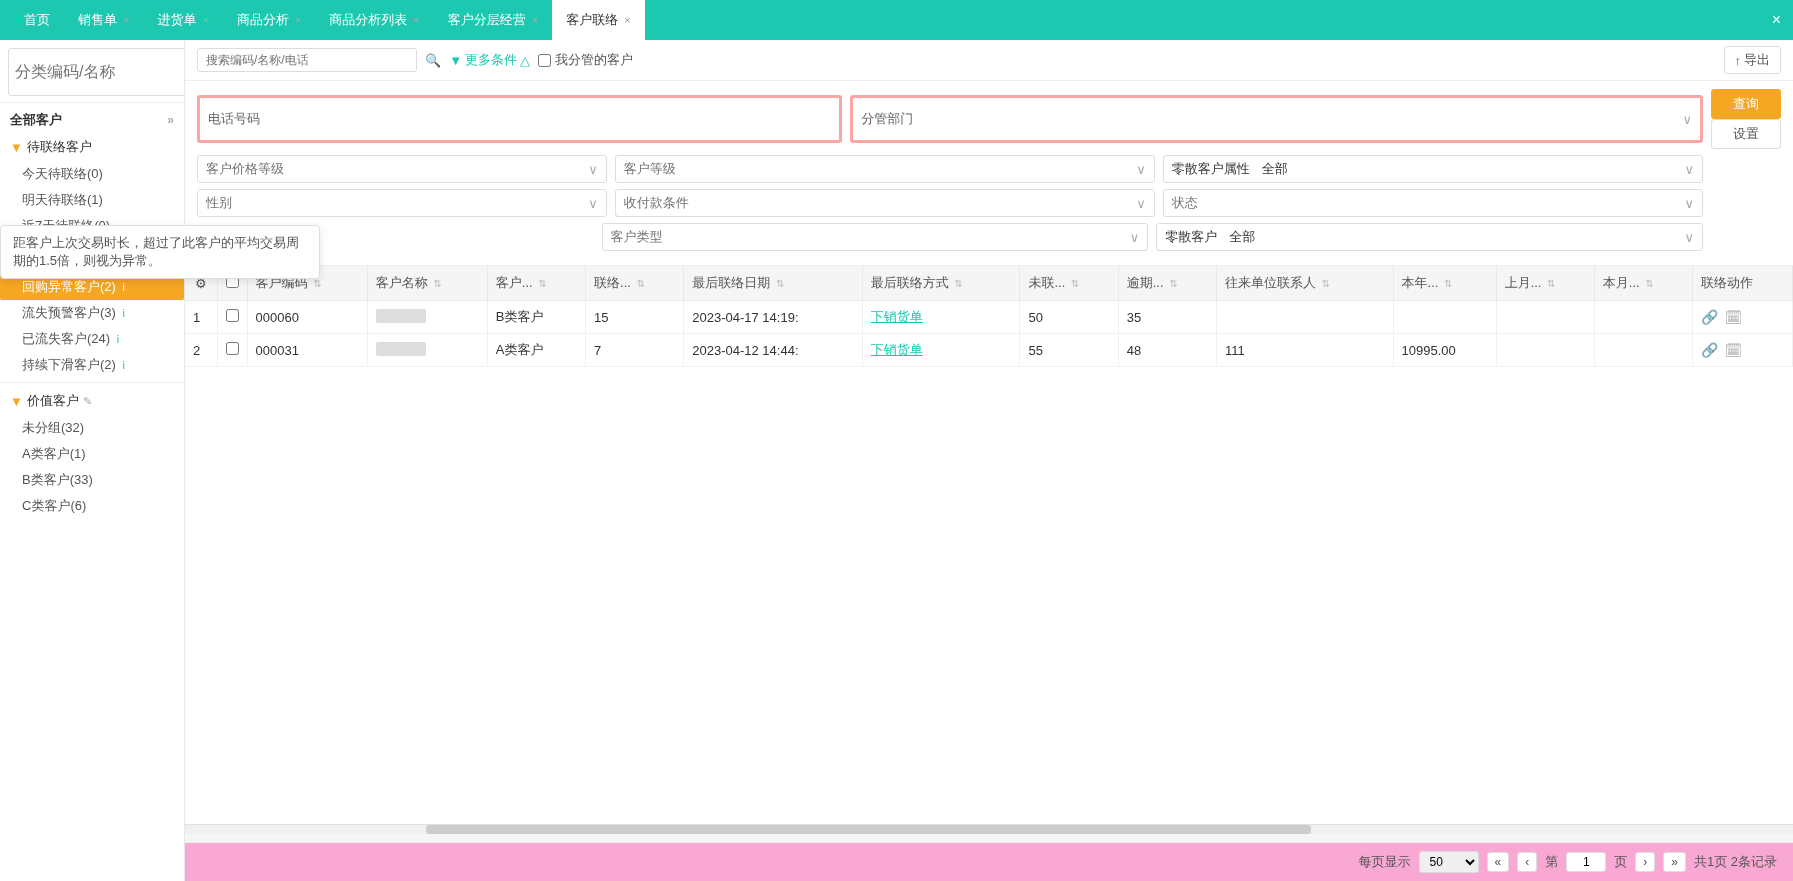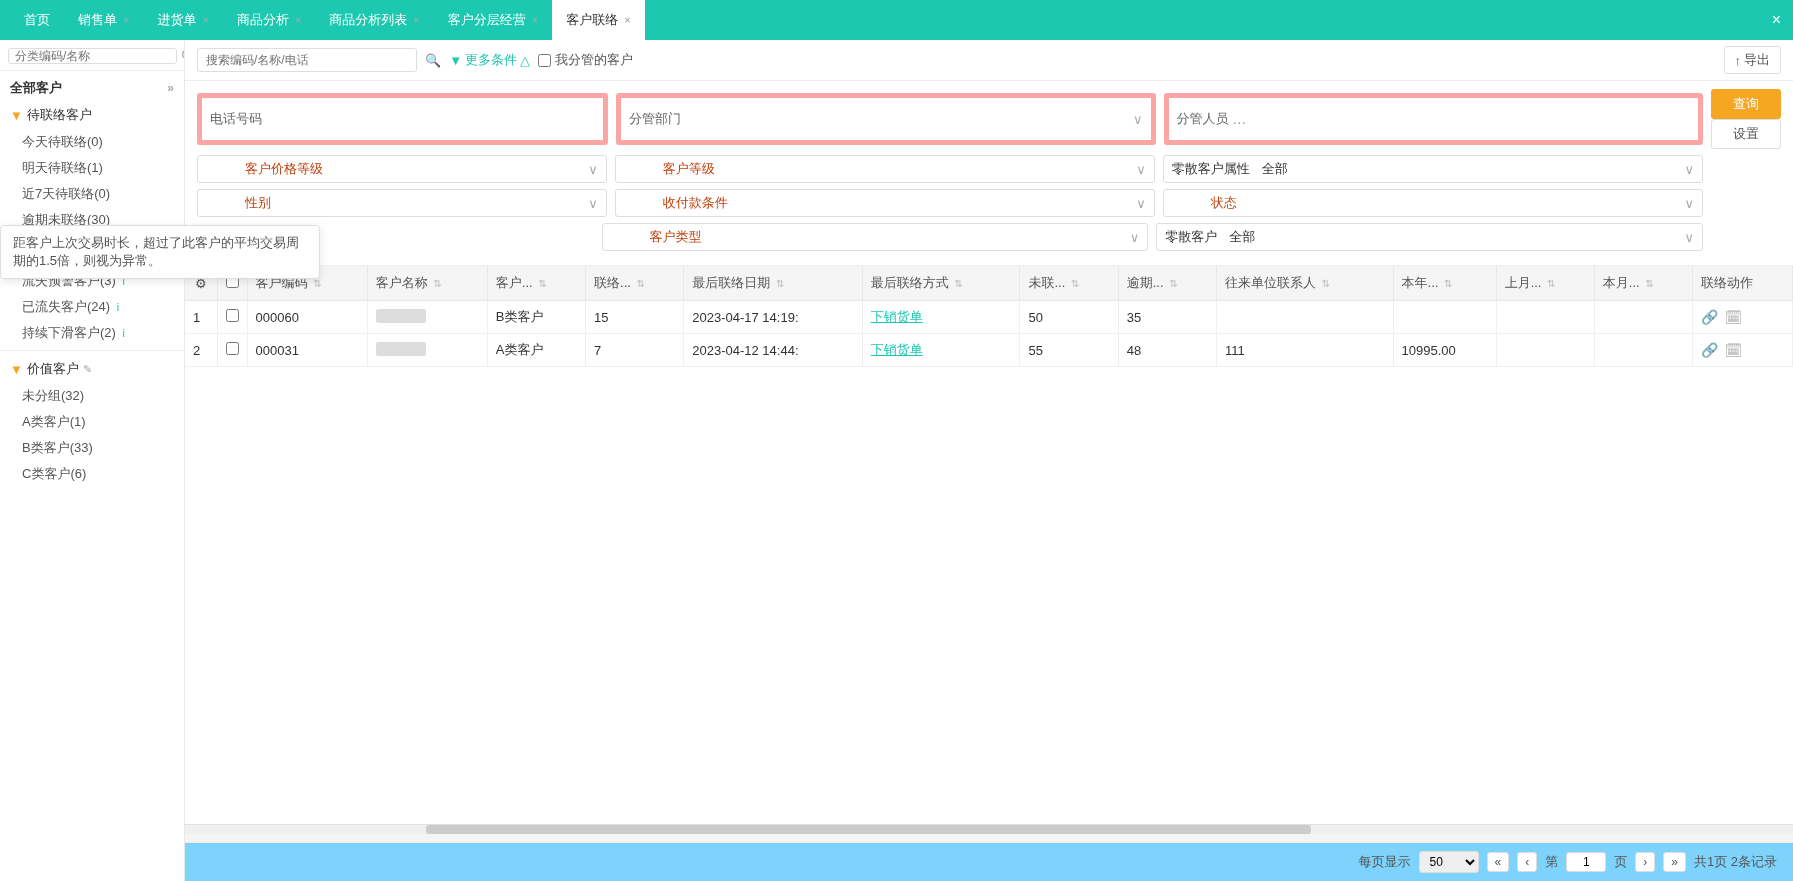--- a/index.html
+++ b/index.html
@@ -35,21 +35,21 @@
       width: 185px; min-width: 185px; background: #fff;
       border-right: 1px solid #e8e8e8; display: flex; flex-direction: column;
       overflow-y: auto;
     }
     .sidebar-search {
       display: flex; align-items: center; padding: 8px 8px 6px;
       border-bottom: 1px solid #eee;
     }
     .sidebar-search input {
       flex: 1; border: 1px solid #ddd; border-radius: 3px;
-      padding: 0 6px; font-size: 12px; outline: none;
+      padding: 14px 6px; font-size: 16px; outline: none;
     }
     .sidebar-search .search-icon { color: #aaa; margin-left: 4px; cursor: pointer; }
     .sidebar-section-title {
       display: flex; align-items: center; padding: 8px 10px 4px;
       font-weight: bold; font-size: 13px; color: #333;
     }
     .sidebar-section-title .collapse-btn {
       margin-left: auto; color: #aaa; cursor: pointer; font-size: 12px;
     }
     .sidebar-group-title {
@@ -107,31 +107,31 @@
     
     .advanced-filter {
       background: #fff; padding: 8px 12px;
       border-bottom: 1px solid #eee;
     }
     .filter-row {
       display: flex; align-items: center; gap: 8px; margin-bottom: 6px;
     }
     .filter-field {
       display: flex; align-items: center; flex: 1;
-      border: 5px solid #fca5a5; border-radius: 3px; padding: 12px 8px;
+      border: 3px solid #fca5a5; border-radius: 3px; padding: 12px 8px;
       font-size: 12px; background: #fff; min-width: 0;
     }
     .filter-field .label { color: #666; white-space: nowrap; }
     .filter-field .chevron { color: #aaa; margin-left: auto; }
     .filter-select {
       display: flex; align-items: center; flex: 1;
       border: 1px solid #ddd; border-radius: 3px; padding: 4px 8px;
       font-size: 12px; cursor: pointer;
     }
-    .filter-select .sel-label { color: #c2410c; flex: 1; margin-left: 39px; }
+    .filter-select .sel-label { color: #737373; flex: 1; }
     .filter-select .chevron { color: #aaa; }
     .filter-inline { display: flex; align-items: center; gap: 4px; font-size: 12px; color: #333; }
 
     .query-btn {
       background: #f5a623; color: #fff; border: none;
       border-radius: 3px; padding: 6px 16px; cursor: pointer; font-size: 13px;
     }
     .settings-btn {
       background: #fff; color: #555; border: 1px solid #ddd;
       border-radius: 3px; padding: 5px 14px; cursor: pointer; font-size: 13px;
@@ -164,21 +164,21 @@
       color: #333; white-space: nowrap;
     }
     .td-link { color: #1dc8b0; text-decoration: underline; cursor: pointer; }
     .td-action { display: flex; gap: 6px; align-items: center; }
     .action-icon { color: #aaa; cursor: pointer; font-size: 14px; }
     .settings-col { width: 32px; text-align: center; }
     .check-col { width: 30px; text-align: center; }
 
     
     .pagination-bar {
-      background: #7dd3fc; border-top: 1px solid #eee;
+      background: #f9a8d4; border-top: 1px solid #eee;
       padding: 8px 16px; display: flex; align-items: center;
       justify-content: flex-end; gap: 8px; font-size: 12px; color: #555; margin-top: 8px;
     }
     .per-page-select {
       border: 1px solid #ddd; border-radius: 3px; padding: 2px 6px;
       font-size: 12px; outline: none; width: 60px;
     }
     .page-nav-btn {
       border: 1px solid #ddd; border-radius: 3px; background: #fff;
       padding: 2px 7px; cursor: pointer; color: #555; font-size: 12px;
@@ -325,24 +325,20 @@
 
     <div class="advanced-filter">
       <div class="filter-row">
         <div class="filter-field" style="flex:1.5">
           <span class="label">电话号码</span>
         </div>
         <div class="filter-field" style="flex:2">
           <span class="label">分管部门</span>
           <span class="chevron">∨</span>
         </div>
-        <div class="filter-field" style="flex:2">
-          <span class="label">分管人员</span>
-          <span class="more-dots">...</span>
-        </div>
         <div class="btn-col">
           <button class="query-btn">查询</button>
           <button class="settings-btn">设置</button>
         </div>
       </div>
       <div class="filter-row">
         <div class="filter-select" style="flex:1.5">
           <span class="sel-label">客户价格等级</span>
           <span class="chevron">∨</span>
         </div>

